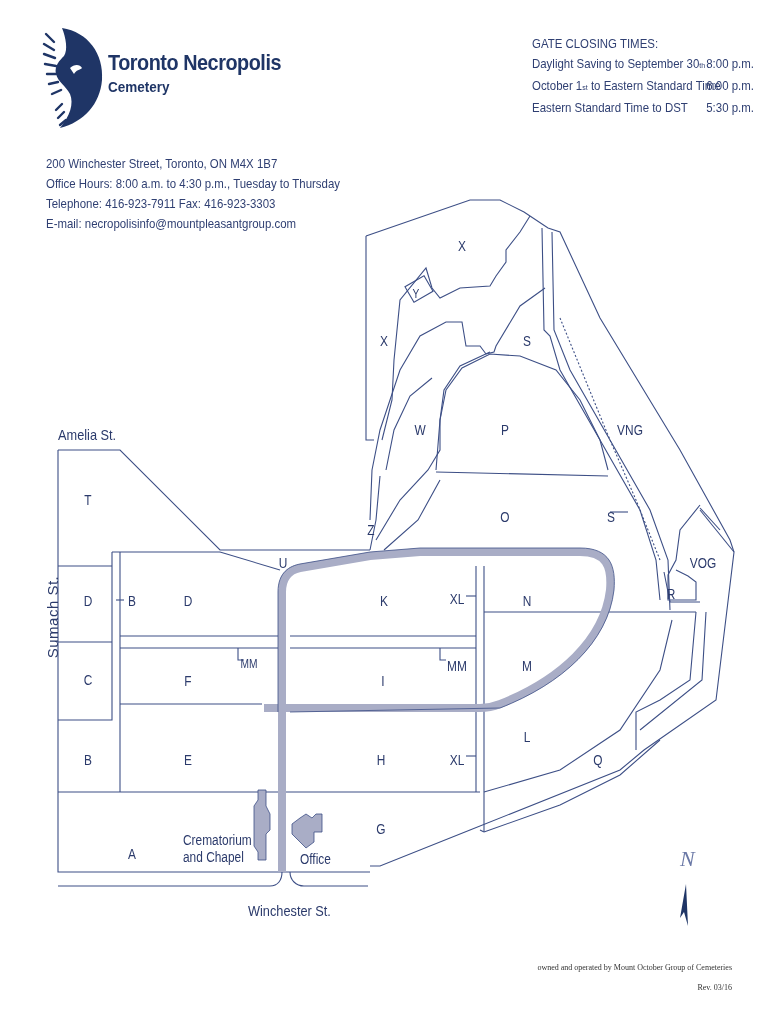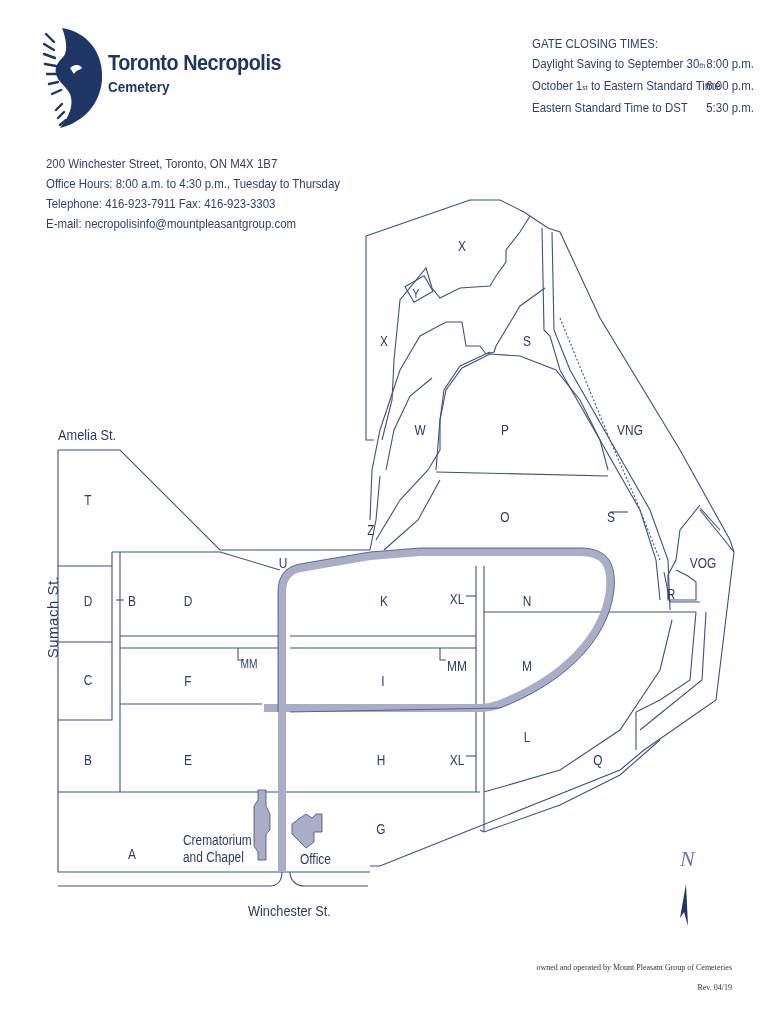--- a/index.html
+++ b/index.html
@@ -181,14 +181,14 @@
 <div class="lab" style="left:132px;top:854px">A</div>
 
 <div class="street" style="left:183px;top:832px;font-size:14px;line-height:17px">
   <div>Crematorium</div>
   <div>and Chapel</div>
 </div>
 <div class="street" style="left:300px;top:851px;font-size:14px">Office</div>
 
 <div class="abs north-n">N</div>
 
-<div class="abs footer1">owned and operated by Mount Pleasant Group of Cemeteries</div>
-<div class="abs footer2">Rev. 04/19</div>
+<div class="abs footer1">owned and operated by Mount October Group of Cemeteries</div>
+<div class="abs footer2">Rev. 03/16</div>
 
 </body></html>

